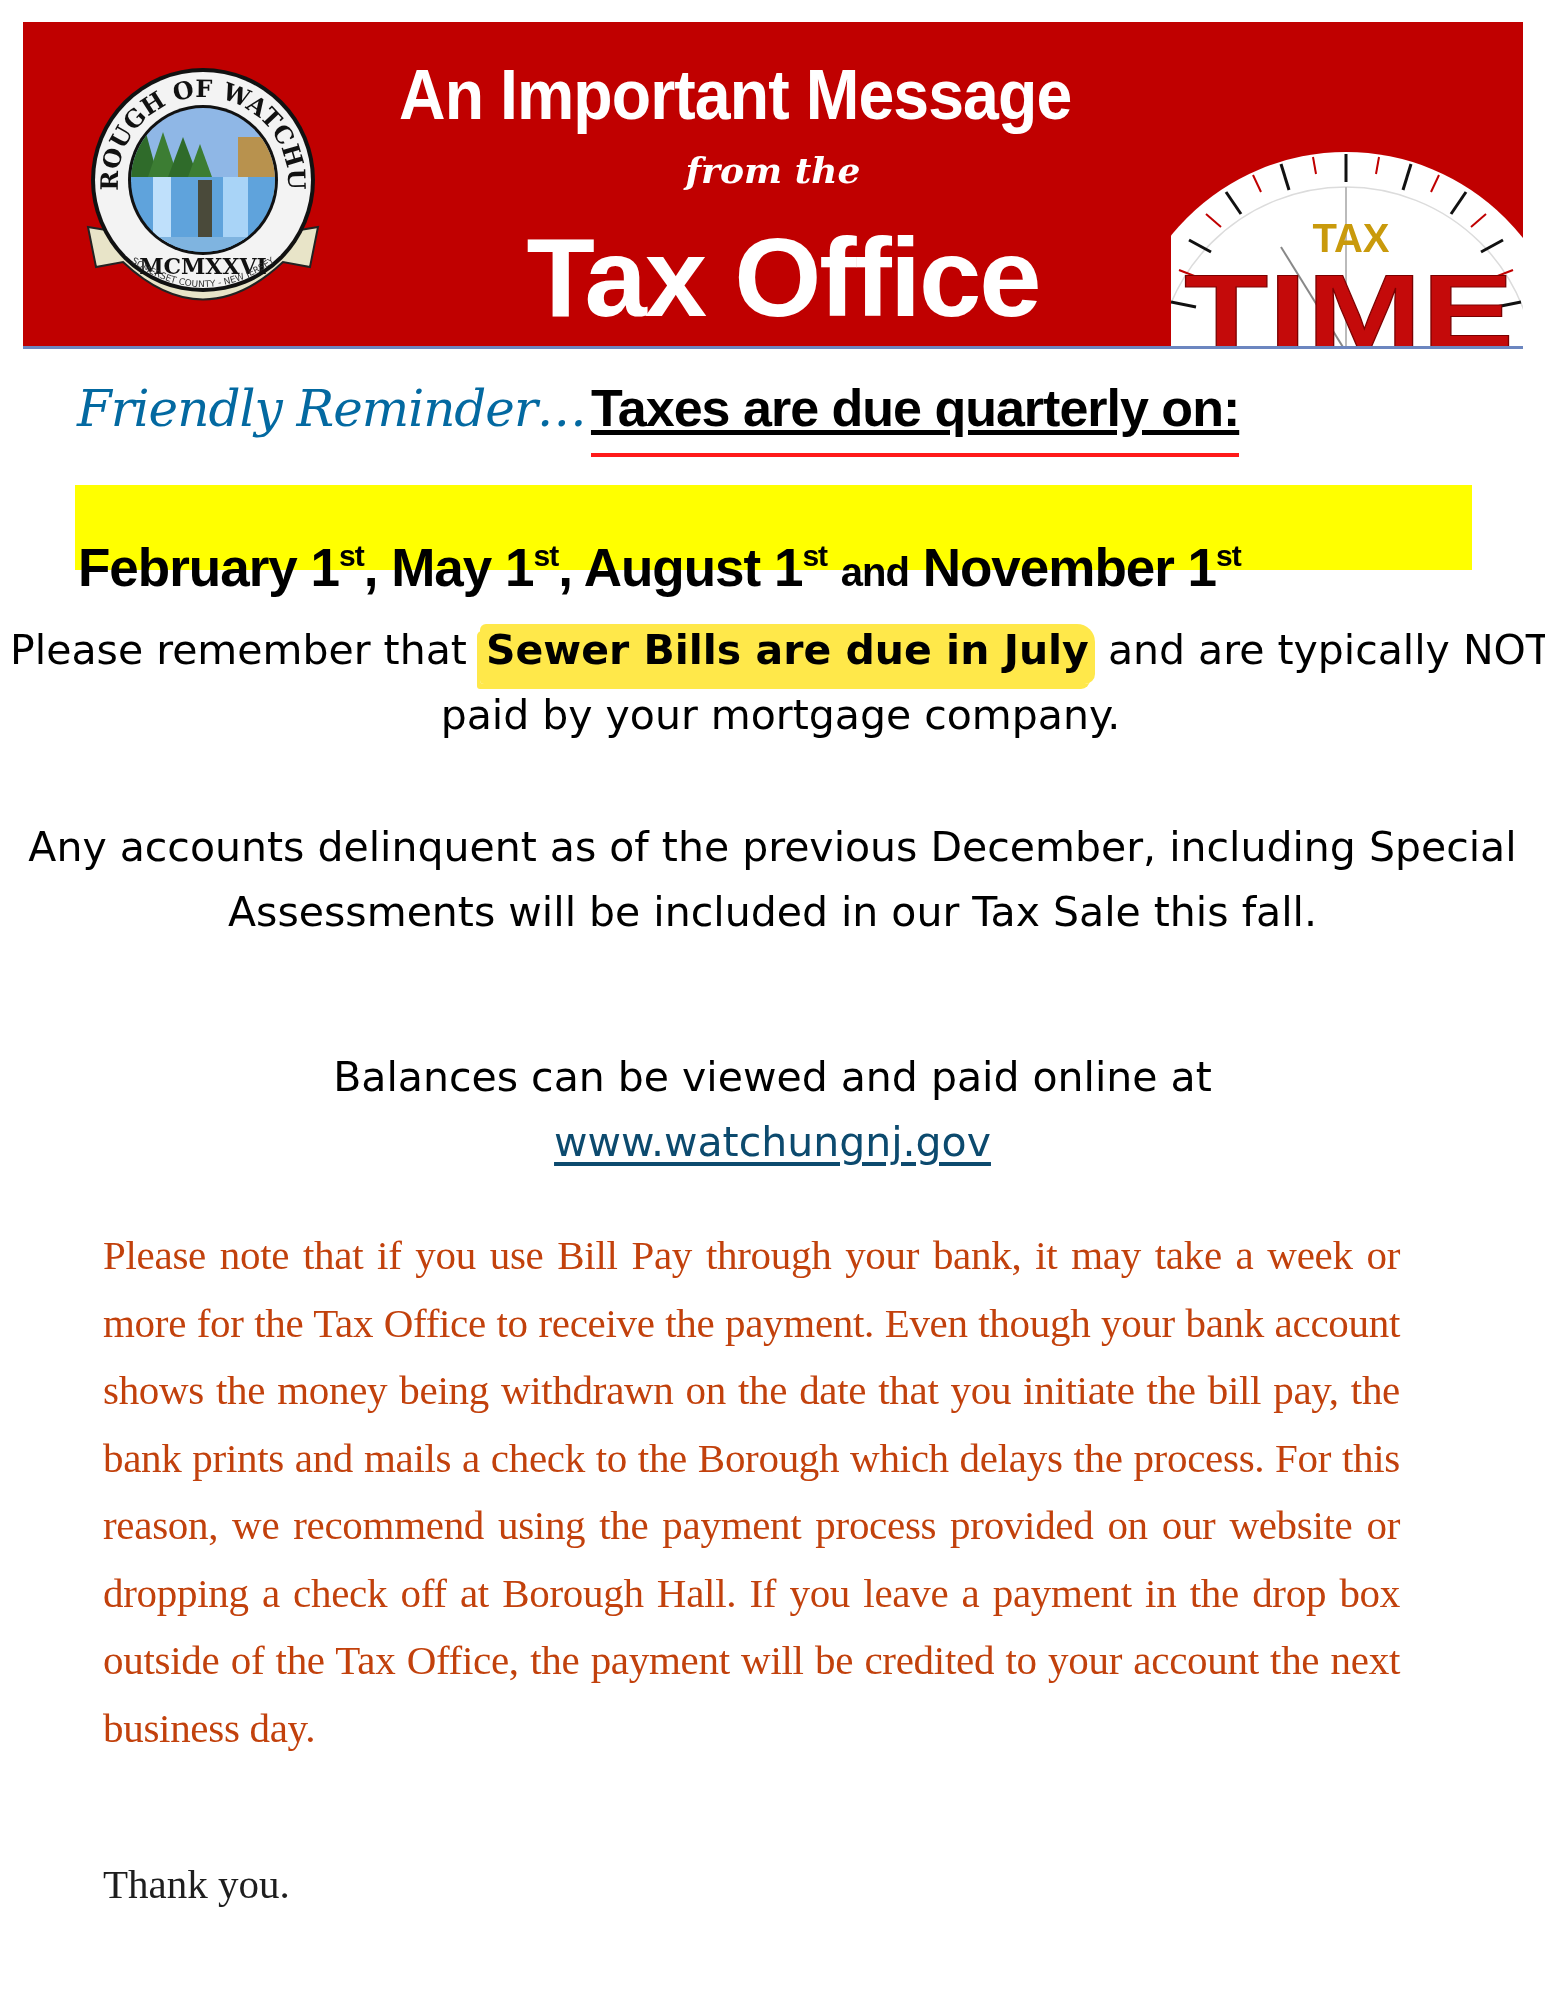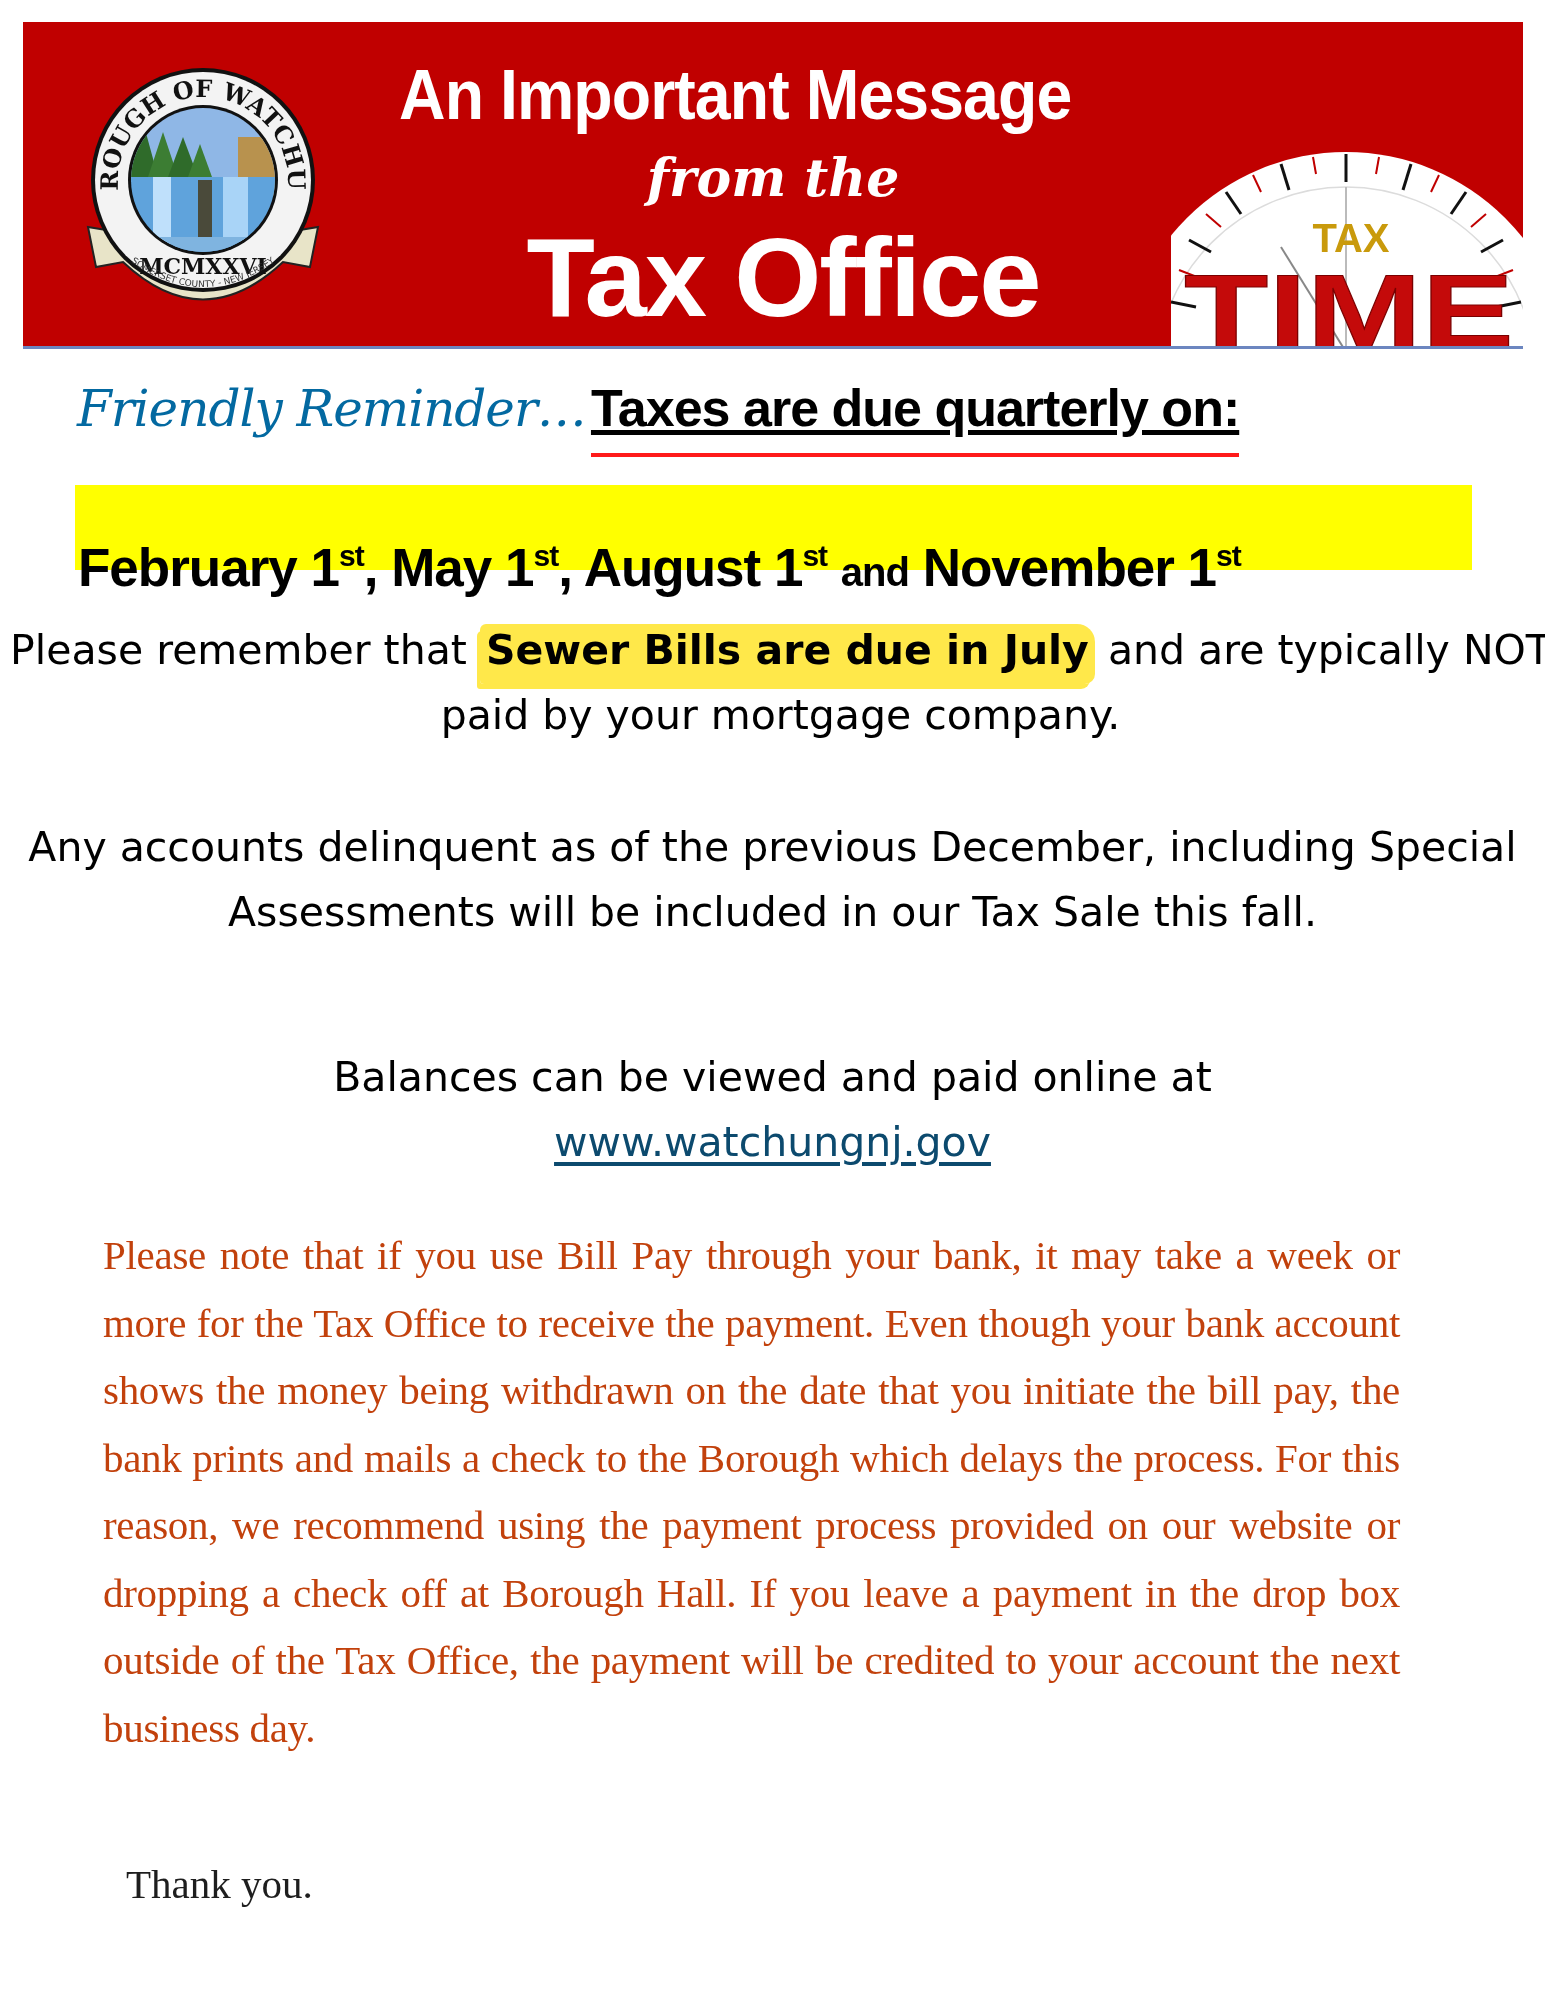--- a/index.html
+++ b/index.html
@@ -55,21 +55,21 @@
     .banner-title-2 {
       position: absolute;
       left: 600px;
       top: 130px;
       width: 300px;
       text-align: center;
       color: #fff;
       font-family: "DejaVu Serif", serif;
       font-style: italic;
       font-weight: bold;
-      font-size: 52px;
+      font-size: 36px;
       line-height: 1;
       white-space: nowrap;
     }
     .banner-title-3 {
       position: absolute;
       left: 410px;
       top: 200px;
       width: 700px;
       text-align: center;
       color: #fff;
@@ -191,21 +191,20 @@
       letter-spacing: -0.3px;
     }
     .thanks {
       position: absolute;
       left: 103px;
       top: 1860px;
       font-family: "Liberation Serif", serif;
       font-size: 41px;
       line-height: 1.2;
       color: #1e1e1e;
-      margin-left: 23px;
     }
   </style>
 </head>
 <body>
 
 <div class="banner">
 
   <div class="seal">
     <svg viewBox="0 0 250 260">
       <defs>

